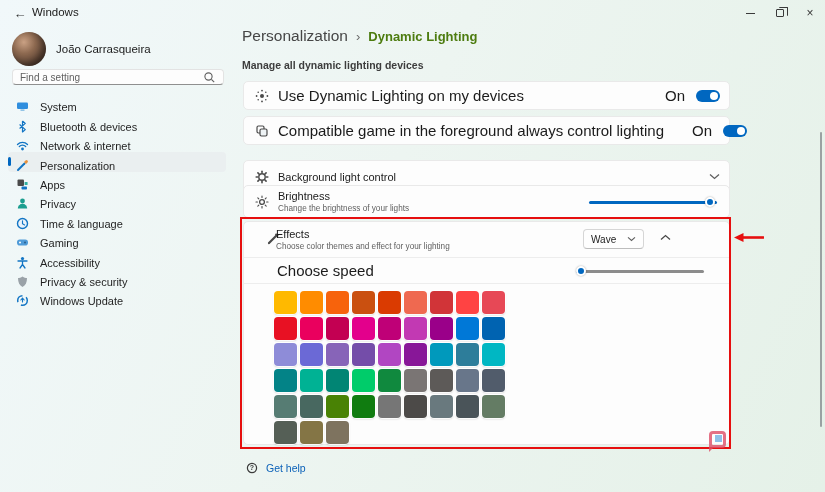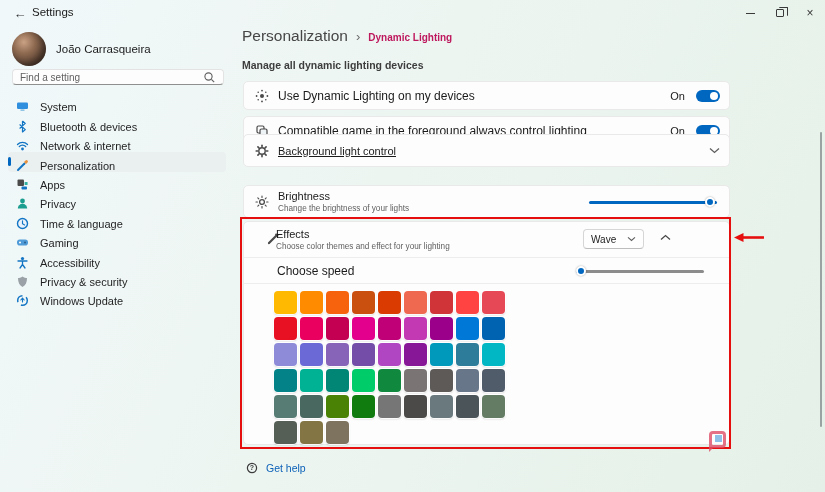--- a/index.html
+++ b/index.html
@@ -33,31 +33,31 @@
   .nav { position:absolute; left:8px; top:66px; width:218px; }
   .nav-item { position:relative; height:19.4px; display:flex; align-items:flex-end; gap:11px; padding-left:8px; border-radius:4px; }
   .nav-item.selected { background:#eaeff0; }
   .nav-item.selected::before { content:""; position:absolute; left:0; top:5.2px; width:3px; height:9px; border-radius:2px; background:#0067C0; }
   .nav-label { font-size:11px; color:#1f1f1f; }
   .nav-ico { width:13px; height:13px; flex:0 0 13px; }
   
   .breadcrumb { position:absolute; left:242px; top:27px; display:flex; align-items:baseline; gap:8px; }
   .bc-parent { font-size:15.5px; color:#464646; }
   .bc-sep { font-size:13px; color:#6a6a6a; }
-  .bc-current { font-size:10px; font-weight:700; color:#be185d; }
+  .bc-current { font-size:13px; font-weight:700; color:#4d7c0f; }
   .section-label { position:absolute; left:242px; top:59px; font-size:10.5px; font-weight:700; color:#3d3d3d; }
   .card { position:absolute; left:243px; width:487px; background:#fdfdfd; border:1px solid #e9e9e9; border-radius:5px; }
   .row-flex { display:flex; align-items:center; height:100%; }
   .card-ico { width:14px; height:14px; margin-left:11px; flex:0 0 14px; }
-  .card-label { font-size:12px; color:#1b1b1b; margin-left:9px; white-space:nowrap; }
+  .card-label { font-size:15px; color:#1b1b1b; margin-left:9px; white-space:nowrap; }
   .card-texts { margin-left:9px; overflow:hidden; }
   .card-title { font-size:11px; color:#1b1b1b; }
   .card-sub { font-size:8.2px; color:#5f5f5f; margin-top:2px; white-space:nowrap; }
   .right-cluster { margin-left:auto; display:flex; align-items:center; margin-right:9px; }
-  .on-label { font-size:11px; color:#1b1b1b; margin-right:11px;margin-left:28px; }
+  .on-label { font-size:15px; color:#1b1b1b; margin-right:11px;margin-left:28px; }
   .toggle { width:24px; height:12px; border-radius:7px; background:#0067C0; position:relative; }
   .toggle .knob { position:absolute; right:2px; top:2px; width:8px; height:8px; border-radius:50%; background:#fff; }
   
   .slider { position:relative; height:10px; }
   .slider .track { position:absolute; top:4px; left:0; right:0; height:3px; border-radius:2px; background:#8c8c8c; }
   .slider .fill { position:absolute; top:4px; left:0; height:3px; border-radius:2px; background:#0067C0; }
   .slider .thumb { position:absolute; top:0; width:10px; height:10px; border-radius:50%;
     background:#0067C0; border:2px solid #fff; box-shadow:0 0 2px rgba(0,0,0,.35); }
   
   .fx-header { position:relative; height:35px; }
@@ -84,21 +84,21 @@
   .wm-bubble .sq { position:absolute; top:1px; right:1px; width:7px; height:7px; background:#74b3e3; }
   .wm-bubble .tail { position:absolute; left:-3px; bottom:-7px; width:7px; height:7px; background:#de4f68; clip-path:polygon(0 0,100% 0,0 100%); }
   .wm-text { font-size:27px; font-weight:700; letter-spacing:1px; color:rgba(205,213,211,.48);
     text-shadow:0 1px 0 rgba(255,255,255,.85), 0 -1px 0 rgba(140,150,148,.4); }
 </style>
 </head>
 <body>
 
 <div class="titlebar">
   <div class="back-btn">←</div>
-  <div class="tb-title">Settings</div>
+  <div class="tb-title">Windows</div>
   <div class="win-controls">
     <div class="win-btn">
         <span class="glyph-min"></span>
       </div>
     <div class="win-btn">
         <span class="glyph-max"></span>
       </div>
     <div class="win-btn">
         <span class="glyph-close">×</span>
       </div>
@@ -240,21 +240,21 @@
     <span class="card-label">Compatible game in the foreground always control lighting</span>
     <div class="right-cluster">
       <span class="on-label">On</span>
       <div class="toggle">
           <div class="knob"></div>
         </div>
     </div>
   </div>
 </div>
 
-<div class="card" style="top:134px;height:33px;text-decoration:underline;">
+<div class="card" style="top:160px;height:33px;">
   <div class="row-flex">
     <svg class="card-ico" viewBox="0 0 14 14">
         <circle cx="7" cy="7" r="3.2" fill="none" stroke="#4a4a4a" stroke-width="1.4"></circle>
         <g stroke="#4a4a4a" stroke-width="1.6" stroke-linecap="round">
           <line x1="7" y1="1.2" x2="7" y2="2.6"></line>
           <line x1="7" y1="11.4" x2="7" y2="12.8"></line>
           <line x1="1.2" y1="7" x2="2.6" y2="7"></line>
           <line x1="11.4" y1="7" x2="12.8" y2="7"></line>
           <line x1="2.9" y1="2.9" x2="3.9" y2="3.9"></line>
           <line x1="10.1" y1="10.1" x2="11.1" y2="11.1"></line>

